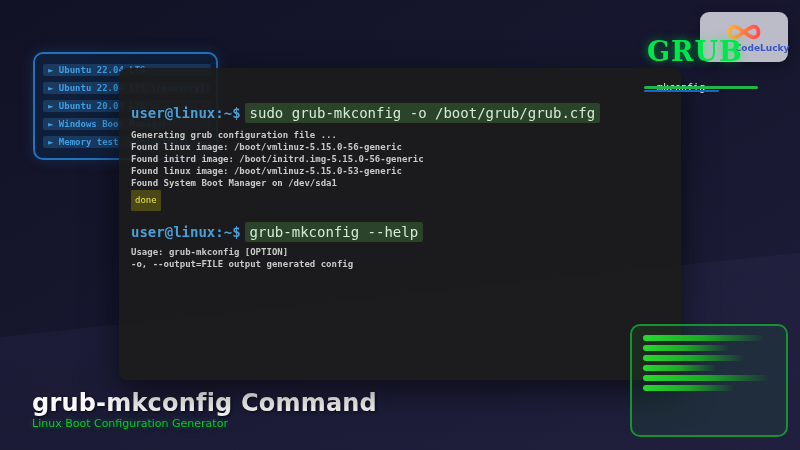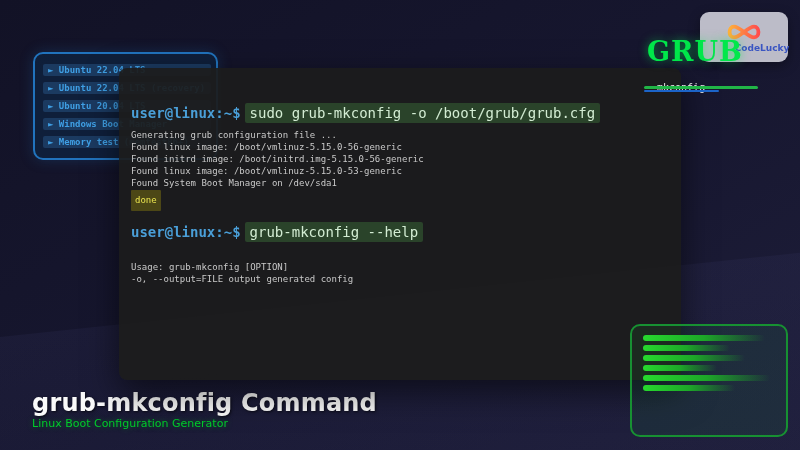--- a/index.html
+++ b/index.html
@@ -49,27 +49,27 @@
     color:#c9c9c9; letter-spacing:0.5px; white-space:nowrap;
   }
   .term-body {
     position:absolute; top:25px; left:12px; right:6px; bottom:0; padding-top:13px;
     font:9px/12px "DejaVu Sans Mono","Liberation Mono",monospace; color:#c9c9c9;
     overflow:hidden;
   }
   .cmd-row { font-size:14px; line-height:15px; white-space:nowrap; margin-bottom:8px; }
   .prompt  { color:#4a9fd8; font-weight:bold; }
   .cmd-hl  { background:#2a432a; color:#d3ecd3; padding:2px 5px; border-radius:2px; margin-left:4px; }
-  .out-line { height:12px; white-space:nowrap; }
+  .out-line { height:12px; white-space:nowrap;font-weight:bold; }
   .done-badge {
     display:inline-block; background:#4c4716; color:#e9e34f;
     padding:4px 4px; line-height:13px; border-radius:1px; margin-top:1px;
   }
   .cmd-row.second { margin-top:14px; margin-bottom:4px; }
-  .help-block { margin-top:21px; }
+  .help-block { margin-top:6px; }
 
   
   .grub-logo {
     position:absolute; left:647px; top:36px; z-index:3;
     font:bold 27px "DejaVu Serif","Liberation Serif",serif;
     color:#00e74a; letter-spacing:1px;
     text-shadow:0 0 10px rgba(0,231,74,0.55);
     text-align:center;
   }
   .mk-tab { position:absolute; left:644px; top:70px; width:114px; height:24px; z-index:3; }

